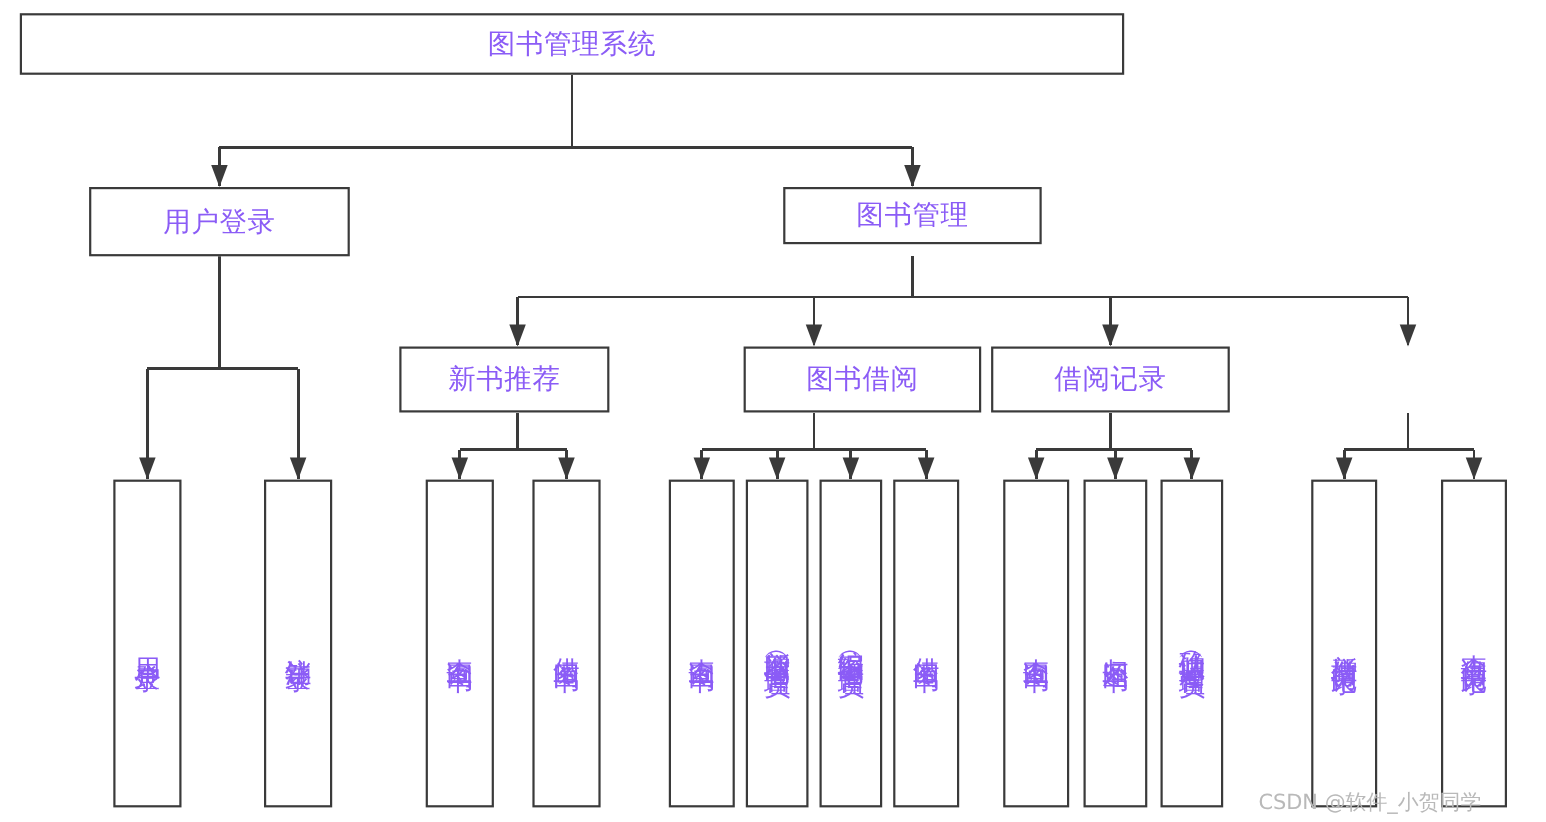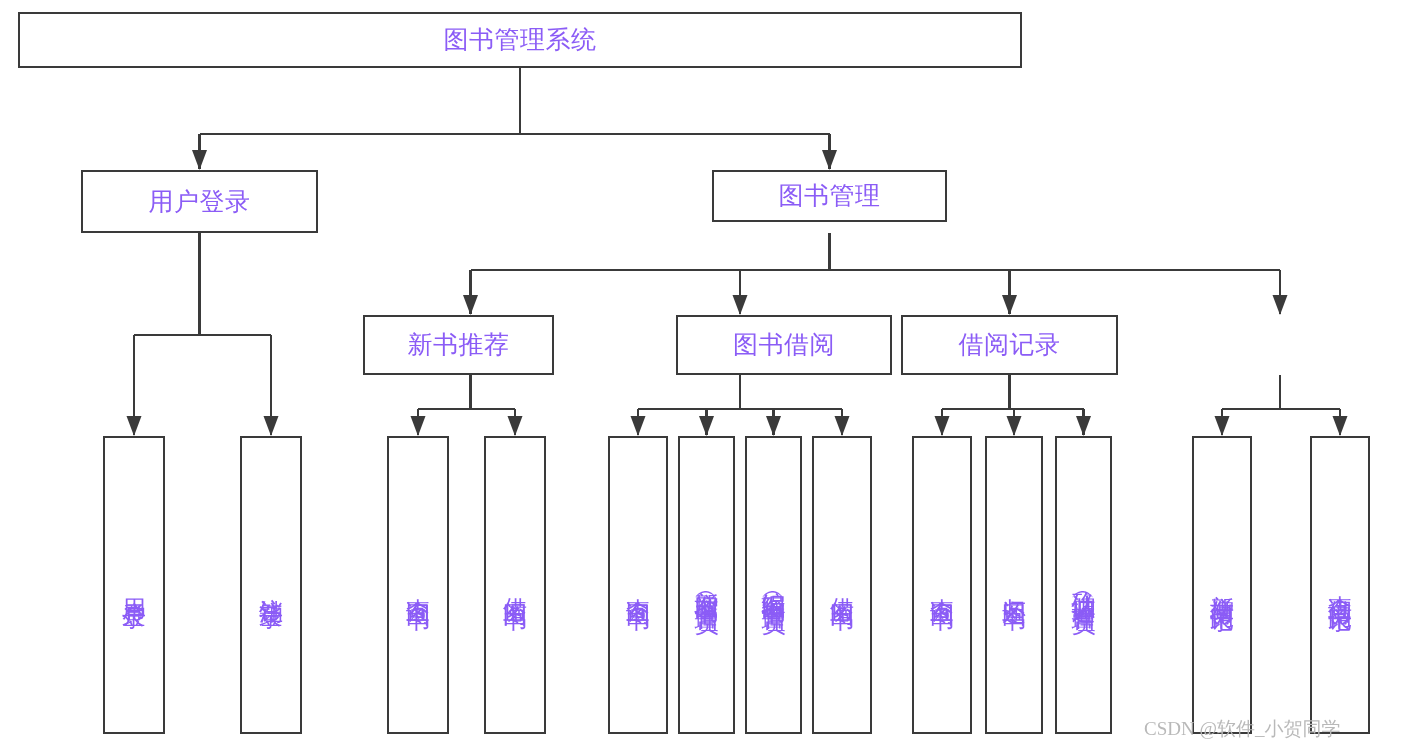--- a/index.html
+++ b/index.html
@@ -200,15 +200,15 @@
   </div>
 
   <div class="node vert" id="n-leaf_add_record" style="left: 1192px; top: 436px; width: 60px; height: 298px;">
     <span class="label">新增借阅记录</span>
   </div>
 
   <div class="node vert" id="n-leaf_query_record" style="left: 1310px; top: 436px; width: 60px; height: 298px;">
     <span class="label">查询借阅记录</span>
   </div>
 
-  <div class="watermark" style="left:1144px; top:716px;font-family:Liberation Serif, serif;">CSDN @软件_小贺同学</div>
+  <div class="watermark" style="left:1144px; top:716px;">CSDN @软件_小贺同学</div>
 
 </div>
 
 </body></html>

